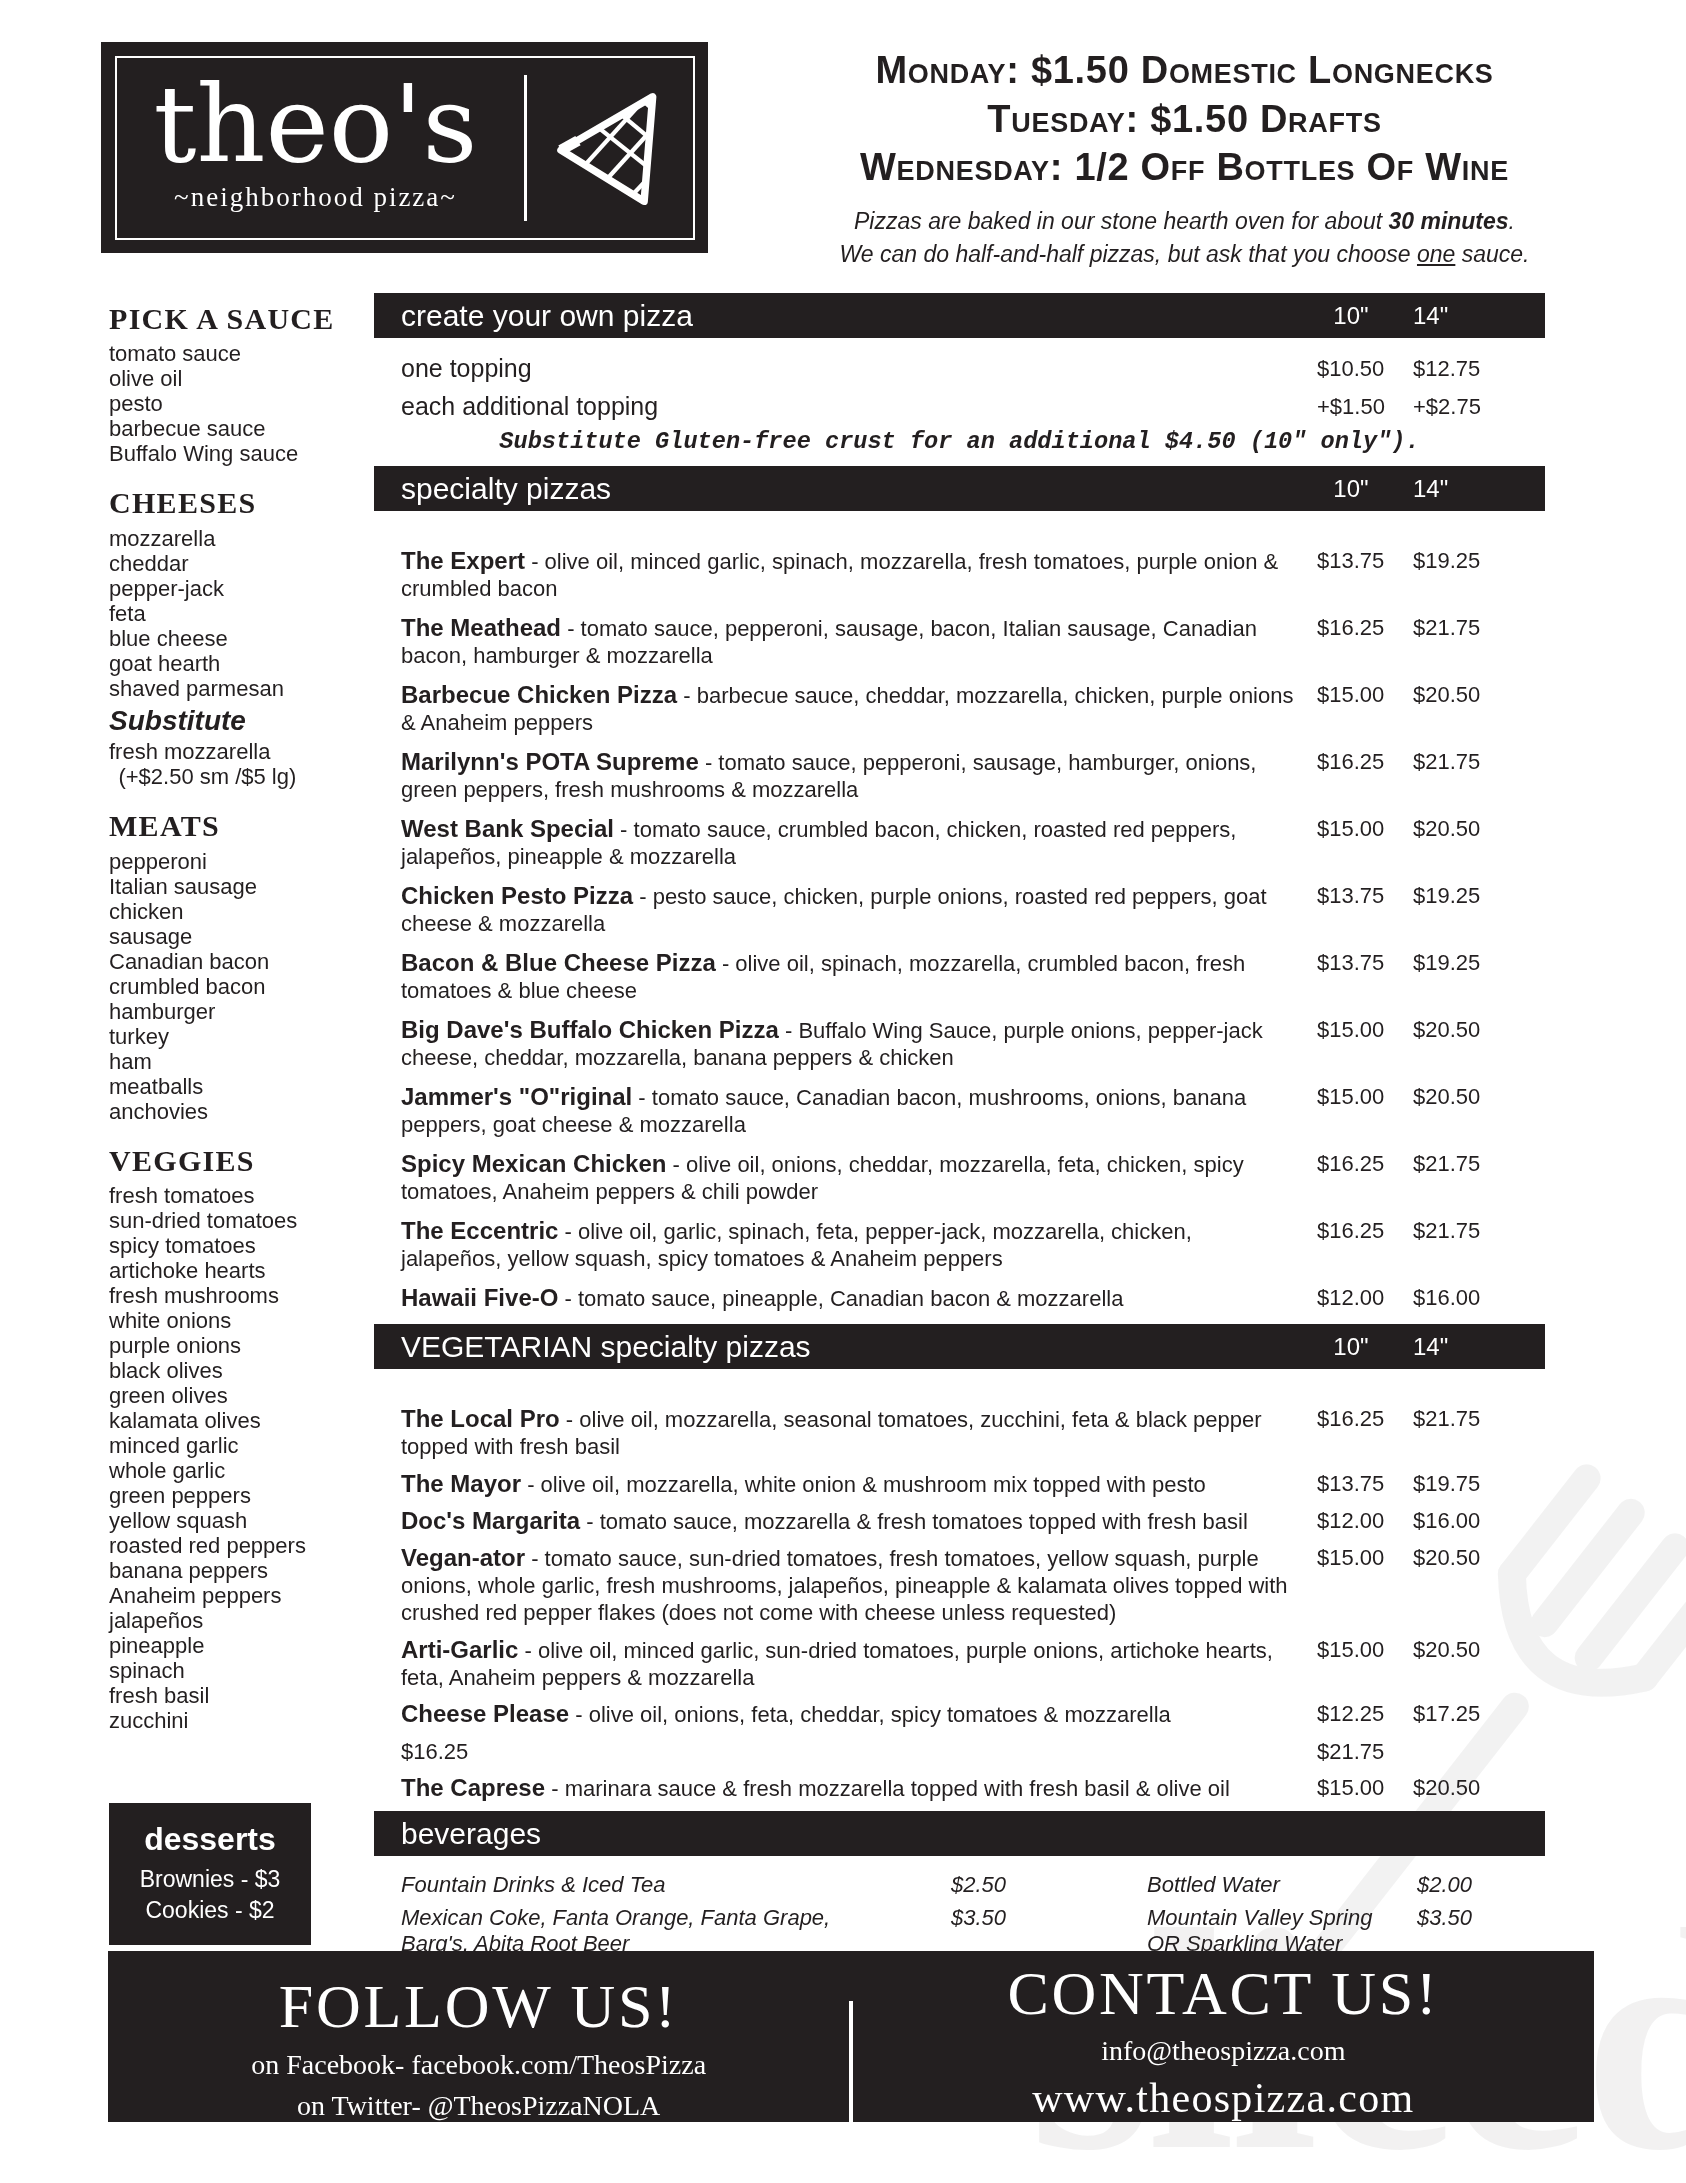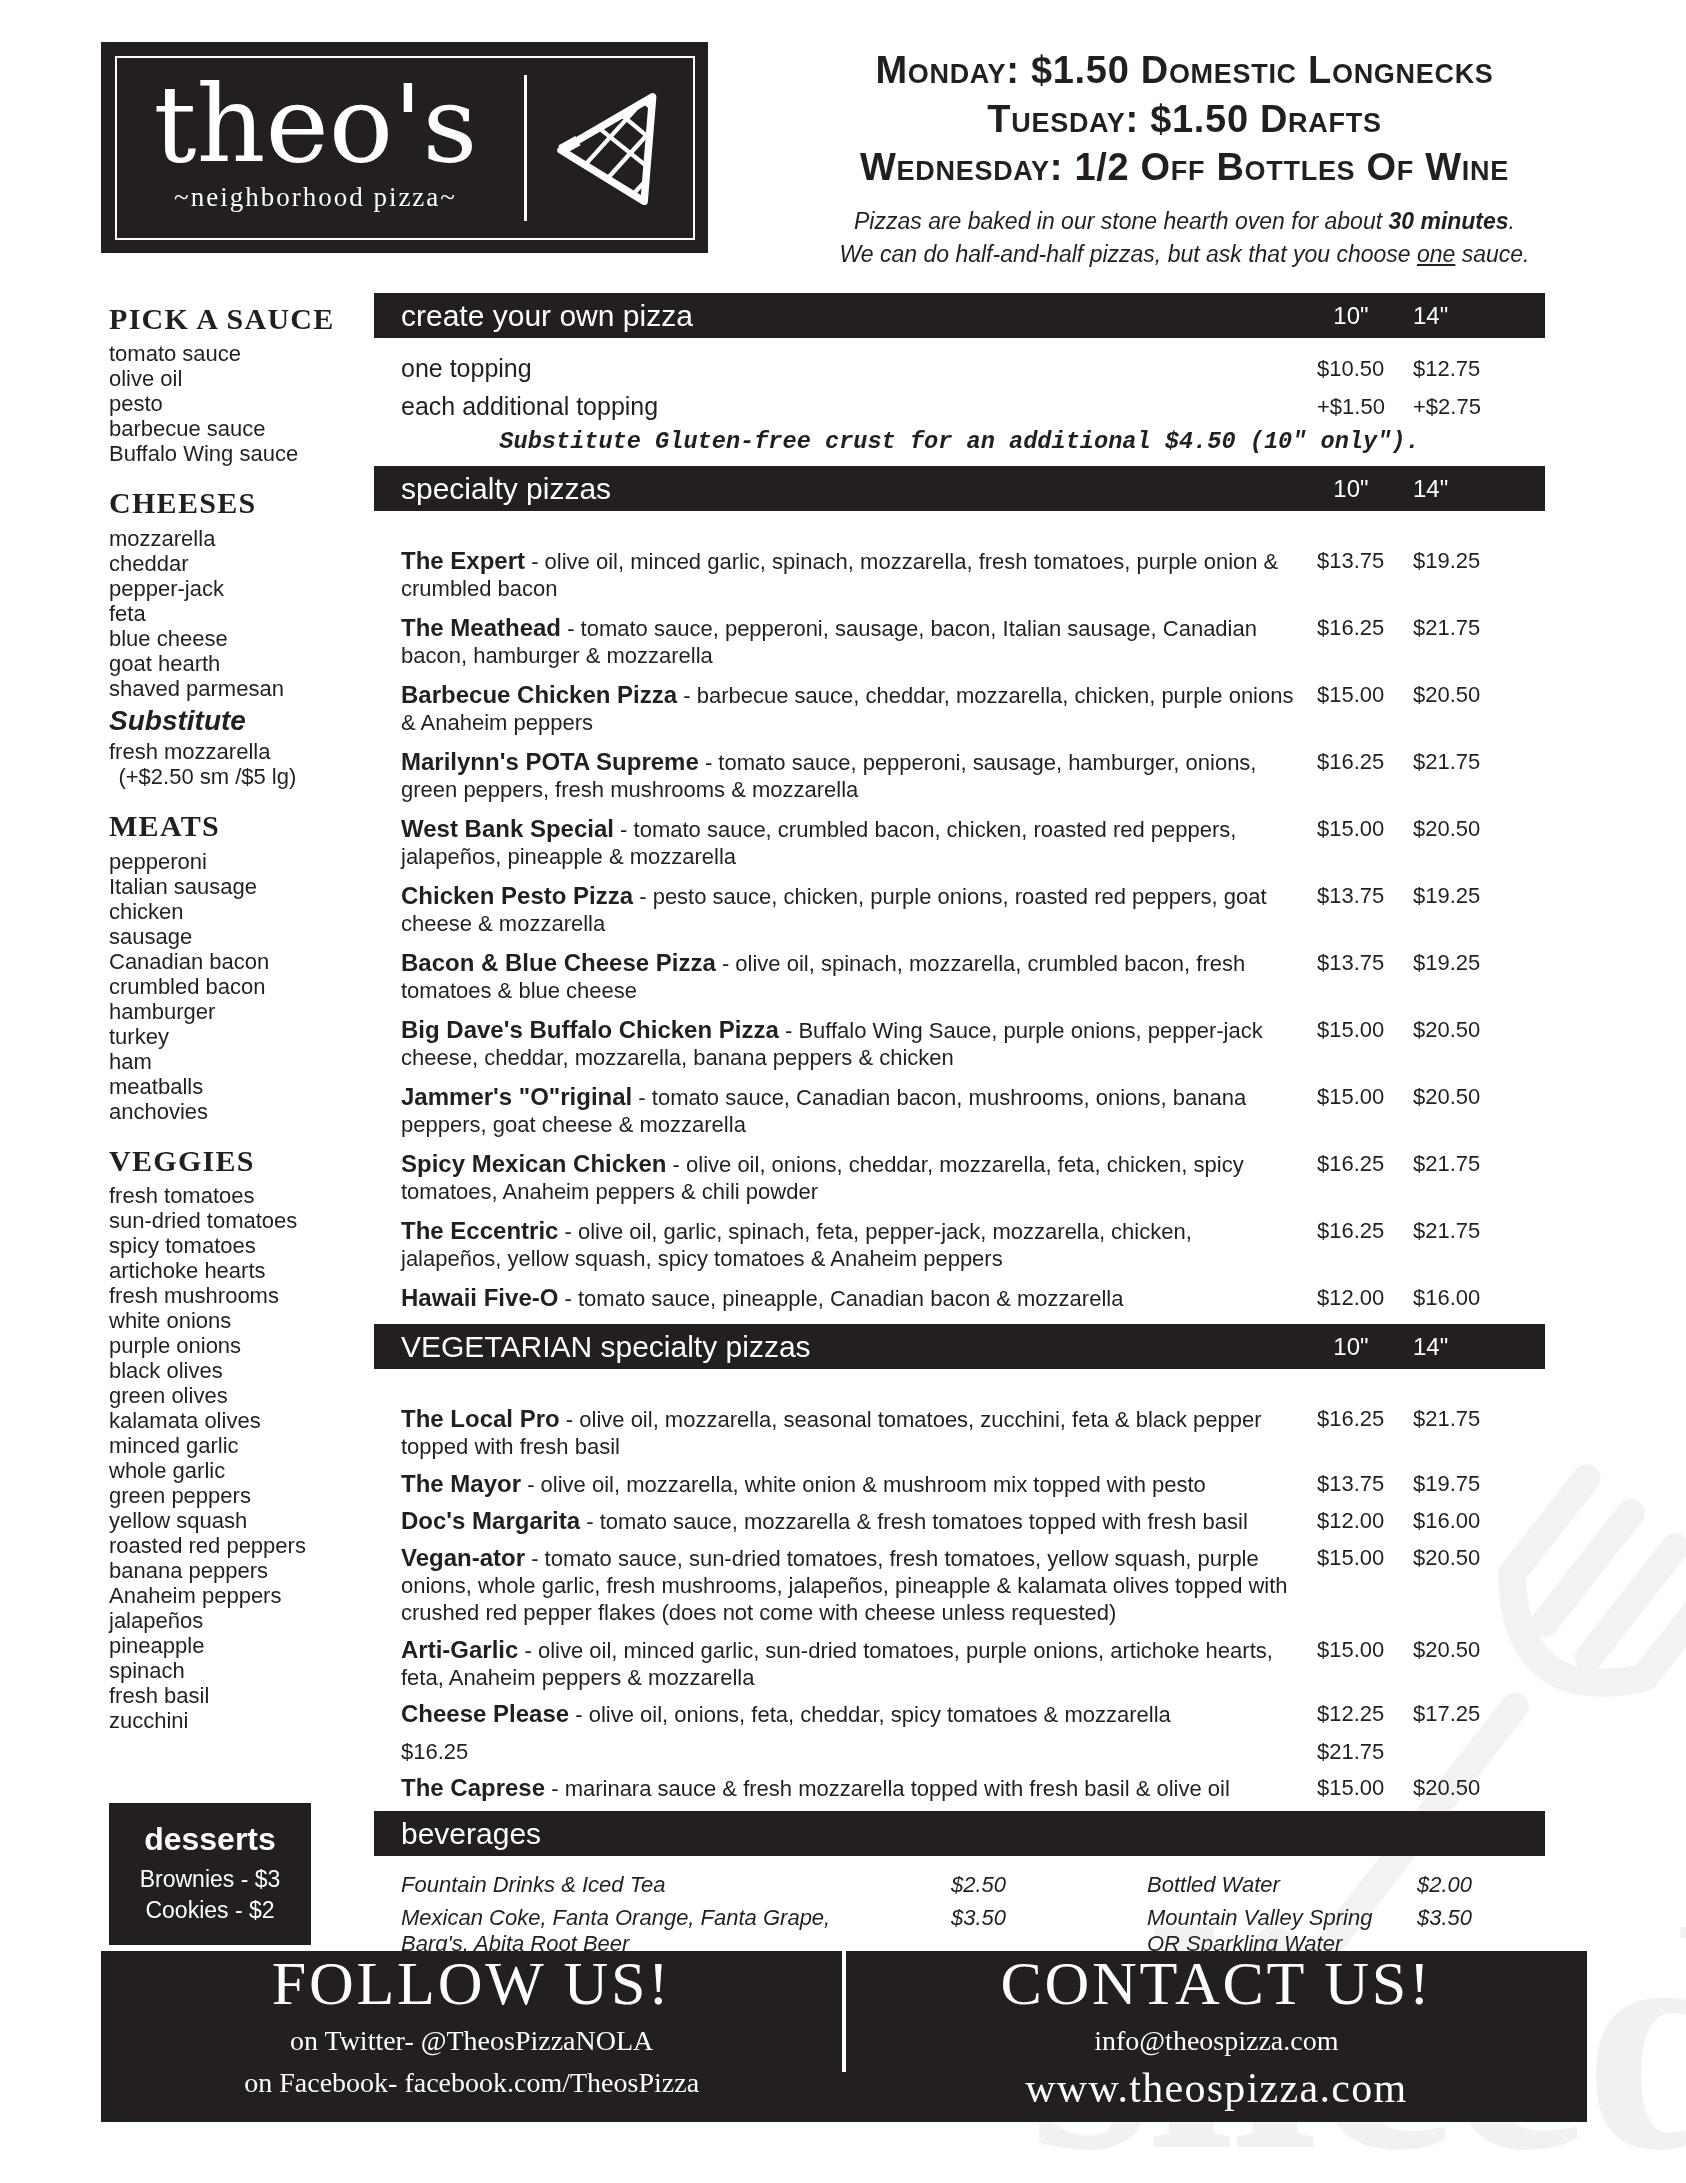--- a/index.html
+++ b/index.html
@@ -58,22 +58,22 @@
   
   .bev-area{display:flex;margin-top:16px;padding:0 27px;font-style:italic;}
   .bev-col{display:flex;flex-direction:column;}
   .bev-col.left{width:658px;}
   .bev-col.right{margin-left:88px;flex:1;}
   .bev-row{display:grid;grid-template-columns:1fr 101px;column-gap:6.7px;margin-bottom:6.7px;}
   .bev-col.left .bev-row{grid-template-columns:1fr 108px;}
   .bev-name{font-size:22px;line-height:26px;white-space:pre-line;}
   .bev-price{font-size:22px;line-height:26px;align-self:start;}
   
-  .footer{position:absolute;left:101px;top:1951px;width:1486px;height:171px;background:#231f20;
-        color:#fff;display:flex;align-items:flex-start;z-index:3;font-family:"Liberation Serif",serif;}
+  .footer{position:absolute;left:108px;top:1951px;width:1486px;height:171px;background:#231f20;
+        color:#fff;display:flex;align-items:flex-end;z-index:3;font-family:"Liberation Serif",serif;}
   .footer-col{flex:1;text-align:center;}
   .footer-divider{width:3.4px;height:121px;background:#fff;}
   .footer-title{font-size:62px;letter-spacing:2.7px;line-height:1.05;}
   .footer-line{font-size:28px;margin-top:9.4px;}
   .footer-site{font-size:42px;margin-top:6.7px;letter-spacing:1.3px;}
 </style>
 </head>
 <body>
 
 <div class="page">
@@ -416,22 +416,22 @@
             <span class="bev-name">Root Beer Float</span>
             <span class="bev-price">$5.00</span>
           </div>
         </div>
     </div>
   </div>
 
   <div class="footer">
     <div class="footer-col">
       <div class="footer-title">FOLLOW US!</div>
+      <div class="footer-line">on Facebook-  facebook.com/TheosPizza</div>
       <div class="footer-line">on Twitter-  @TheosPizzaNOLA</div>
-      <div class="footer-line">on Facebook-  facebook.com/TheosPizza</div>
     </div>
     <div class="footer-divider"></div>
     <div class="footer-col">
       <div class="footer-title">CONTACT US!</div>
       <div class="footer-line">info@theospizza.com</div>
       <div class="footer-site">www.theospizza.com</div>
     </div>
   </div>
 
 </div>

